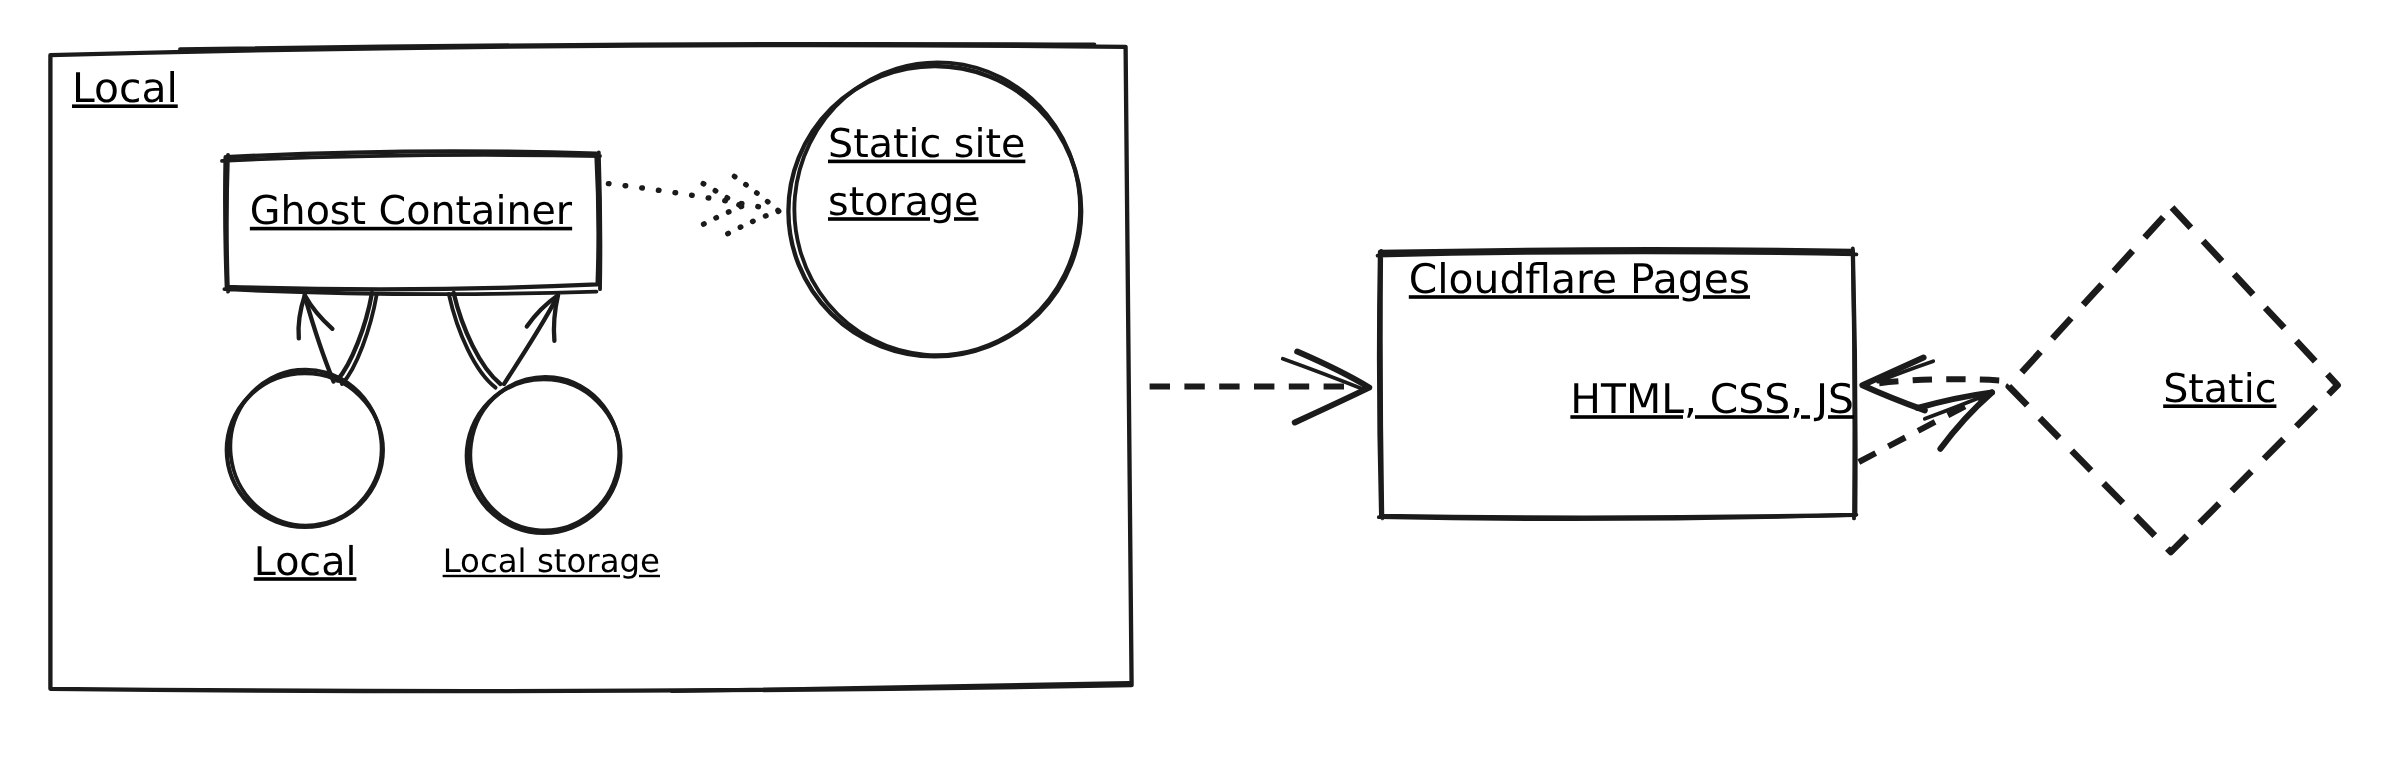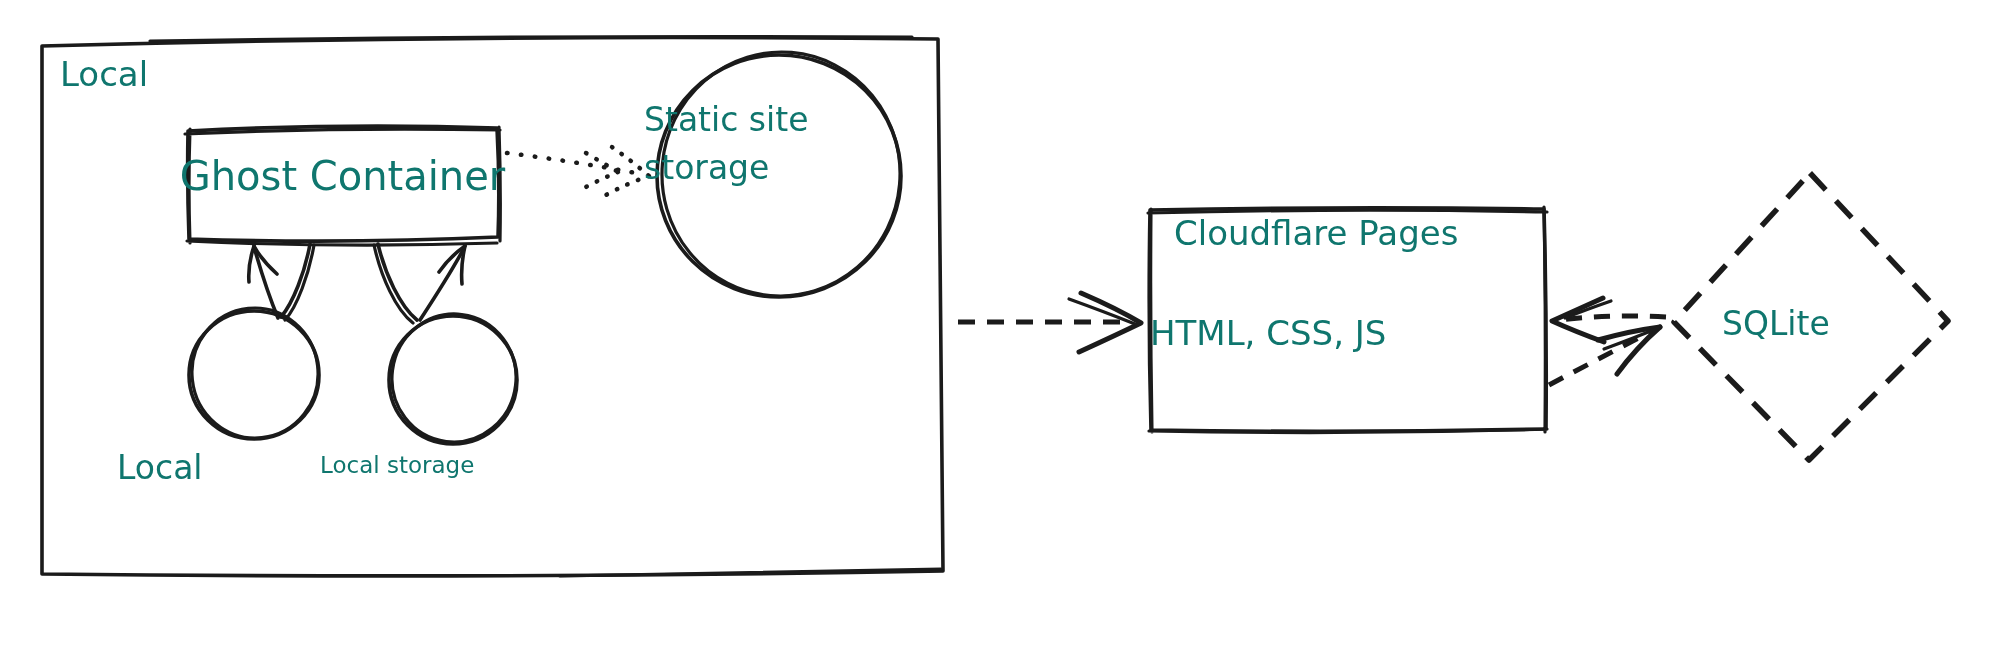--- a/index.html
+++ b/index.html
@@ -1,22 +1,22 @@
 <!DOCTYPE html>
 <html><head>
 <meta charset="utf-8">
 <style>
   html,body{margin:0;padding:0;background:#ffffff;}
   body{width:2000px;height:646px;overflow:hidden;}
   .canvas{position:relative;width:2000px;height:646px;background:#ffffff;
           font-family:"DejaVu Sans",sans-serif;color:#1b1b1b;}
   svg.layer{position:absolute;left:0;top:0;}
-  .lbl{position:absolute;color:#0f766e;white-space:nowrap;line-height:1.3;}
+  .lbl{position:absolute;color:#000000;white-space:nowrap;line-height:1.3;text-decoration:underline;}
   .lbl .line{display:block;}
-  .center{text-align:left;}
+  .center{text-align:right;}
   .flexcenter{display:flex;align-items:center;justify-content:center;}
   
   .sk{fill:none;stroke:#1b1b1b;stroke-linecap:round;stroke-linejoin:round;}
   .w3{stroke-width:3.2;}
   .w35{stroke-width:3.6;}
   .w5{stroke-width:5;}
   .dash-big{stroke-dasharray:17 12;stroke-linecap:butt;}
   .dash-users{stroke-dasharray:16 12;stroke-linecap:butt;}
   .dash-diamond{stroke-dasharray:23 15;stroke-linecap:butt;stroke-width:5.5;}
   .dots{stroke-dasharray:0.5 13.5;stroke-width:4.5;}
@@ -101,30 +101,30 @@
     <g>
       <path class="sk w5 dash-users" d="M 1549 385 Q 1602 357 1656 329"></path>
       <path class="sk w5" d="M 1598 340 Q 1630 331 1660 327"></path>
       <path class="sk w5" d="M 1660 327 Q 1636 348 1617 374"></path>
       <path class="sk w3" d="M 1604 349 Q 1634 338 1658 328"></path>
     </g>
   </svg>
 
   <div class="lbl" style="left:60px;top:52px;font-size:34px;">Local</div>
 
-  <div class="lbl flexcenter" style="left:185px;top:126px;width:315px;height:110px;font-size:40px;padding-bottom:10px;box-sizing:border-box;">Ghost Container</div>
+  <div class="lbl flexcenter" style="left:185px;top:126px;width:315px;height:110px;font-size:33px;padding-bottom:10px;box-sizing:border-box;">Ghost Container</div>
 
-  <div class="lbl" style="left:644px;top:96px;font-size:33px;line-height:1.45;">
+  <div class="lbl" style="left:690px;top:96px;font-size:33px;line-height:1.45;">
     <span class="line">Static site</span>
     <span class="line">storage</span>
   </div>
 
   <div class="lbl center" style="left:117px;top:447px;width:180px;font-size:33px;">Local</div>
 
-  <div class="lbl center" style="left:320px;top:451px;width:230px;font-size:23px;">Local storage</div>
+  <div class="lbl center" style="left:320px;top:451px;width:230px;font-size:27px;">Local storage</div>
 
   <div class="lbl" style="left:1162px;top:211px;font-size:34px;margin-left:12px;">Cloudflare Pages</div>
 
   <div class="lbl center" style="left:1150px;top:311px;width:395px;font-size:34px;">HTML, CSS, JS</div>
 
-  <div class="lbl center" style="left:1722px;top:303px;width:175px;font-size:33px;">SQLite</div>
+  <div class="lbl center" style="left:1722px;top:303px;width:175px;font-size:33px;">Static</div>
 
 </div>
 
 </body></html>

